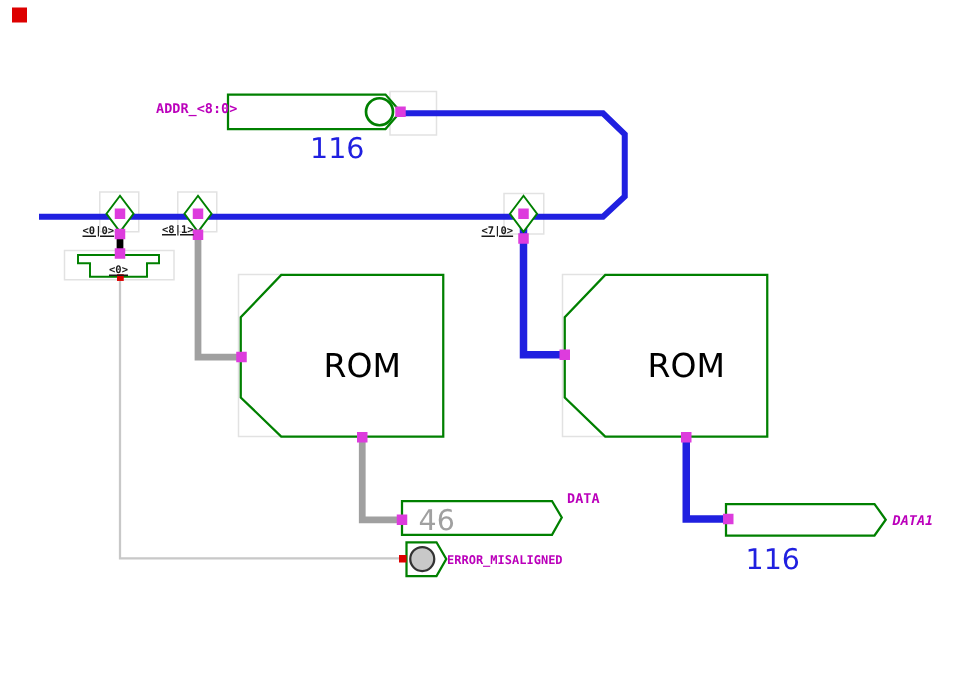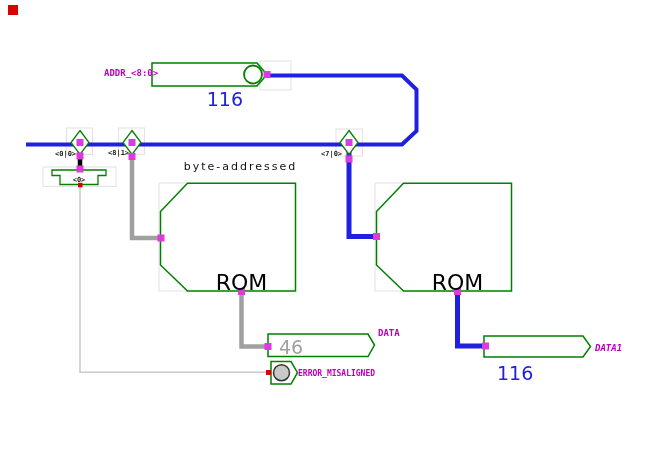--- a/index.html
+++ b/index.html
@@ -1,25 +1,25 @@
 <!DOCTYPE html>
 <html><head>
 <meta charset="utf-8">
 <style>
   html,body{margin:0;padding:0;background:#fff;}
   #canvas{position:relative;width:650px;height:448px;background:#ffffff;overflow:hidden;
           font-family:"DejaVu Sans",sans-serif;}
   .lbl{position:absolute;line-height:1;white-space:nowrap;}
   .tiny{font:bold 9px "DejaVu Sans Mono",monospace;color:#bb00bb;}
   .tiny8{font:bold 8px "DejaVu Sans Mono",monospace;color:#bb00bb;}
-  .micro{font:bold 7px "DejaVu Sans Mono",monospace;color:#1a1a1a;}
+  .micro{font:bold 7px "DejaVu Sans Mono",monospace;color:#1a1a1a;text-decoration:underline;}
   .value{font:19px "DejaVu Sans",sans-serif;}
   .value.blue{color:#2020e0;margin-top:24px;}
   .value.gray{color:#a0a0a0;}
-  .romtxt{font:22px "DejaVu Sans",sans-serif;color:#000;text-align:center;margin-top:38px;}
+  .romtxt{font:22px "DejaVu Sans",sans-serif;color:#000;text-align:center;}
   .title{font:11px "DejaVu Sans",sans-serif;color:#111;letter-spacing:2px;text-align:center;}
   svg{position:absolute;left:0;top:0;}
 </style>
 </head>
 <body>
 
 <div id="canvas">
 
   <svg width="650" height="450" viewBox="0 0 650 450">
 
@@ -85,21 +85,20 @@
   </svg>
 
   <div class="lbl tiny" style="left:104px;top:68px;">ADDR_&lt;8:0&gt;</div>
   <div class="lbl value blue" style="left:198px;top:64px;width:45px;text-align:right;">116</div>
 
   <div class="lbl micro" style="left:55px;top:149.5px;">&lt;0|0&gt;</div>
   <div class="lbl micro" style="left:108px;top:149px;">&lt;8|1&gt;</div>
   <div class="lbl micro" style="left:321px;top:150px;">&lt;7|0&gt;</div>
   <div class="lbl micro" style="left:68px;top:175.5px;width:22px;text-align:center;">&lt;0&gt;</div>
 
-  <div class="lbl title" style="left:180px;top:160px;width:121px;">byte-addressed</div>
   <div class="lbl romtxt" style="left:191px;top:232px;width:101px;">ROM</div>
   <div class="lbl romtxt" style="left:407px;top:232px;width:101px;">ROM</div>
 
   <div class="lbl value gray" style="left:279px;top:336px;">46</div>
   <div class="lbl tiny" style="left:378px;top:328px;">DATA</div>
 
   <div class="lbl tiny8" style="left:298px;top:369px;">ERROR_MISALIGNED</div>
 
   <div class="lbl value blue" style="left:497px;top:338px;">116</div>
   <div class="lbl tiny" style="left:595px;top:342.5px;font-style:italic;">DATA1</div>

